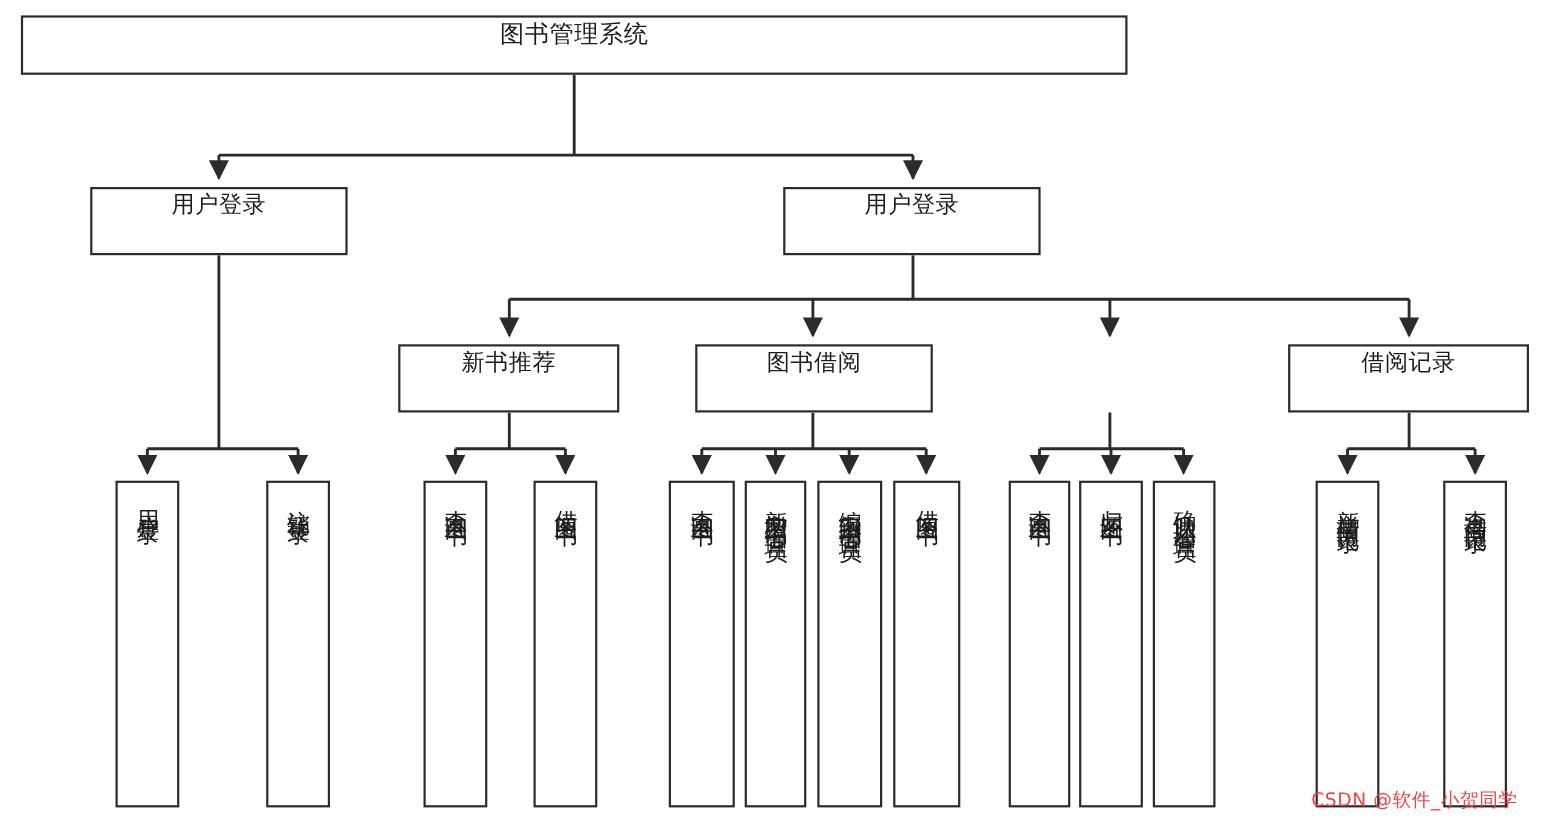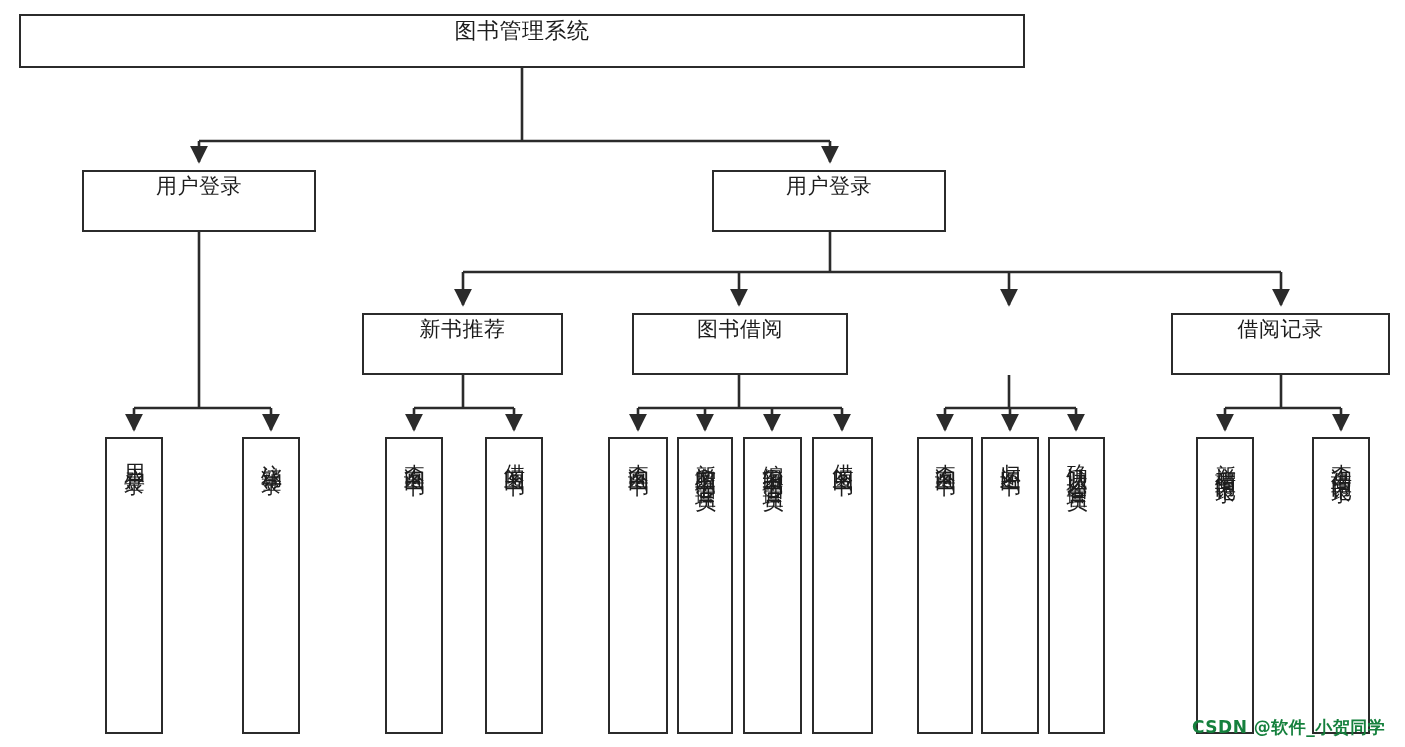--- a/index.html
+++ b/index.html
@@ -58,26 +58,25 @@
     white-space: nowrap;
   }
   
   .lvl-root .node-label { font-size: 22px; }
   .lvl-2 .node-label    { font-size: 21px; }
   .lvl-3 .node-label    { font-size: 21px; }
   .lvl-leaf .node-label { font-size: 21px; }
 
   .watermark {
     position: absolute;
-    color: #15803d;
+    color: #ef4444;
     font-size: 17px;
     white-space: nowrap;
     user-select: none;
     letter-spacing: 0.5px;
-    font-weight: bold;
   }
 </style>
 </head>
 <body>
 
 <div id="diagram-root">
 
   <svg id="wires" viewBox="0 0 1405 747" xmlns="http://www.w3.org/2000/svg">
     <defs>
       <marker id="arrow" viewBox="0 0 10 10" refX="9" refY="5" markerWidth="7" markerHeight="7" orient="auto-start-reverse">

